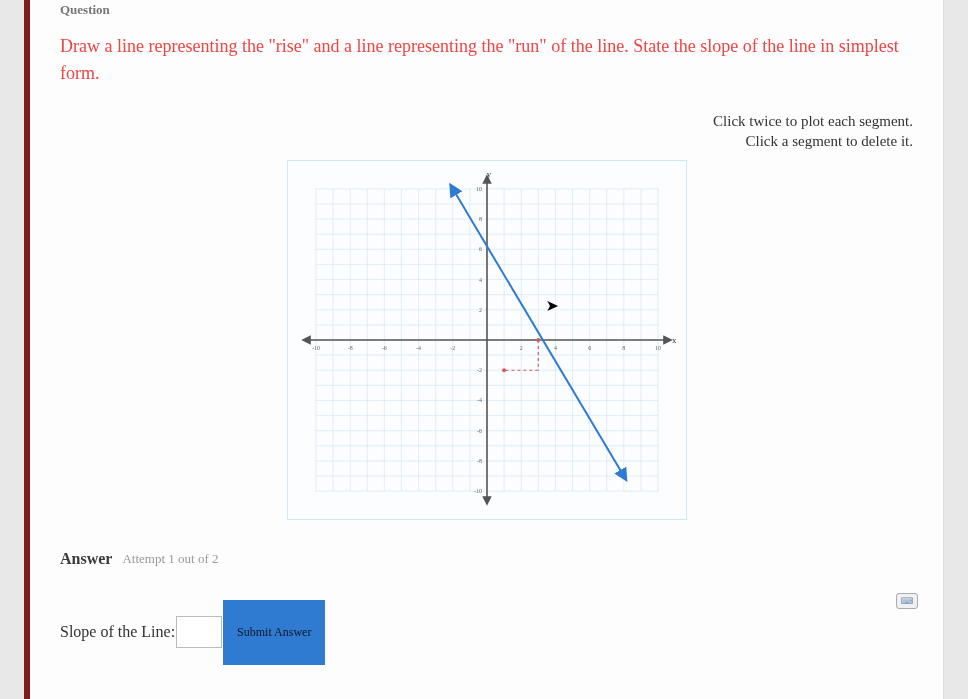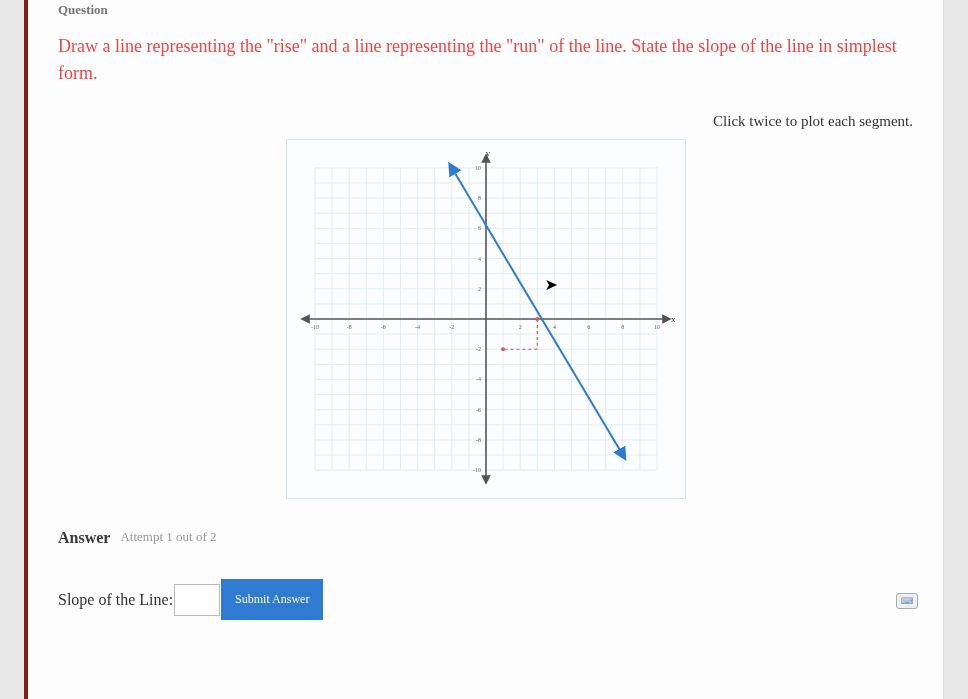--- a/index.html
+++ b/index.html
@@ -10,21 +10,21 @@
       height: 699px;
       overflow: hidden;
       position: relative;
     }
     .page-wrapper {
       background: #fdfdfd;
       width: 920px;
       margin: 0 auto;
       min-height: 699px;
       padding: 0 30px 20px 30px;
-      border-left: 4px solid #7f1d1d;
+      border-left: 6px solid #7f1d1d;
       border-right: 1px solid #ddd;
     }
     .question-label {
       color: #777;
       font-size: 13px;
       font-weight: bold;
       padding-top: 2px;
       filter: blur(0.4px);
     }
     .prompt {
@@ -51,20 +51,21 @@
       position: relative;
     }
     .plot-box svg {
       display: block;
       width: 100%;
       height: 100%;
     }
     .answer-row {
       margin-top: 30px;
       display: flex;
+      align-items: center;
       gap: 10px;
       filter: blur(0.3px);
     }
     .answer-label {
       font-weight: bold;
       color: #3a3a3a;
       font-size: 16px;
     }
     .attempt-small {
       color: #999;
@@ -83,23 +84,23 @@
     }
     .slope-input {
       width: 46px;
       height: 32px;
       border: 1px solid #bbb;
       text-align: center;
       font-size: 15px;
     }
     .submit-btn {
       background: #2f7bd1;
-      color: #fef9c3;
+      color: #0f172a;
       border: none;
-      padding: 13px 14px;
+      padding: 25px 14px;
       font-size: 12px;
       cursor: pointer;
       font-family: inherit;
     }
     .badge {
       position: absolute;
       right: 50px;
       bottom: 90px;
       width: 22px;
       height: 16px;
@@ -121,20 +122,21 @@
 </head>
 <body>
 
 <div class="page-wrapper">
   <div class="question-label">Question</div>
 
   <div class="prompt">Draw a line representing the "rise" and a line representing the "run" of the line. State the slope of the line in simplest form.</div>
 
   <div class="instructions">
     <div>Click twice to plot each segment.</div>
+    <div>Click a segment to delete it.</div>
   </div>
 
   <div class="plot-box">
     <svg viewBox="0 0 400 360" id="plane-svg">
         <line x1="28" y1="332" x2="28" y2="28" stroke="#d7e6f0" stroke-width="0.7"></line>
         <line x1="45.2" y1="332" x2="45.2" y2="28" stroke="#d7e6f0" stroke-width="0.7"></line>
         <line x1="62.4" y1="332" x2="62.4" y2="28" stroke="#d7e6f0" stroke-width="0.7"></line>
         <line x1="79.6" y1="332" x2="79.6" y2="28" stroke="#d7e6f0" stroke-width="0.7"></line>
         <line x1="96.8" y1="332" x2="96.8" y2="28" stroke="#d7e6f0" stroke-width="0.7"></line>
         <line x1="114" y1="332" x2="114" y2="28" stroke="#d7e6f0" stroke-width="0.7"></line>

